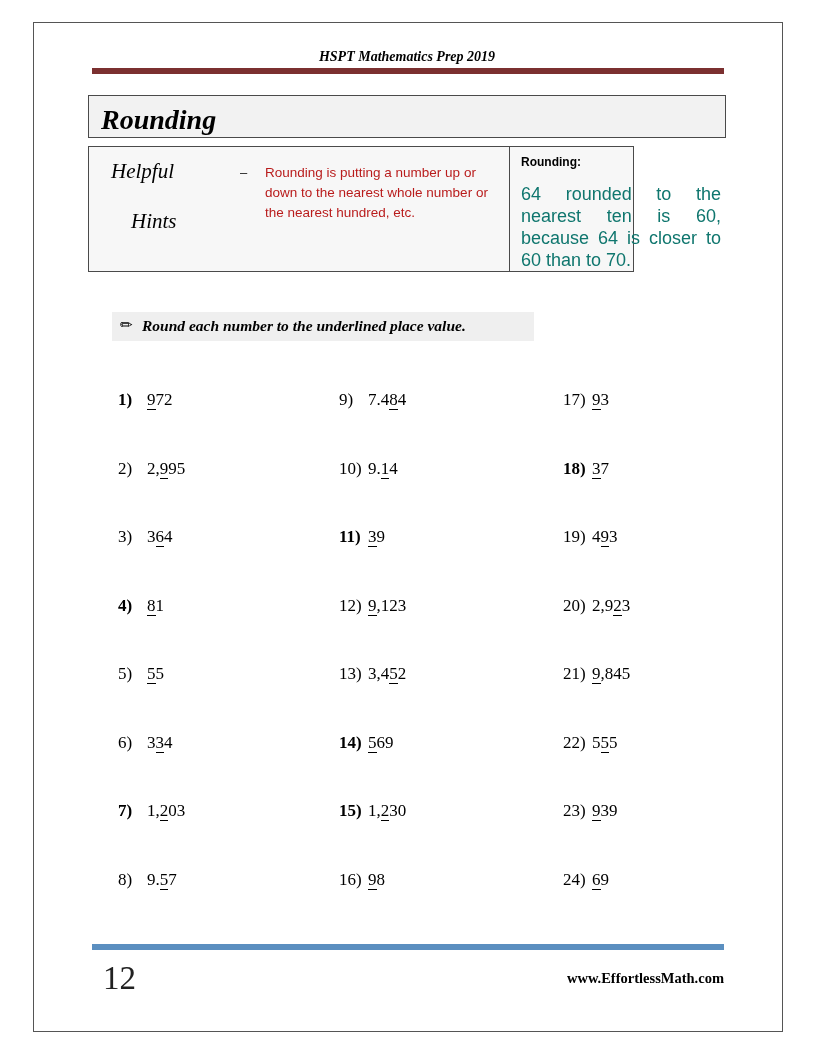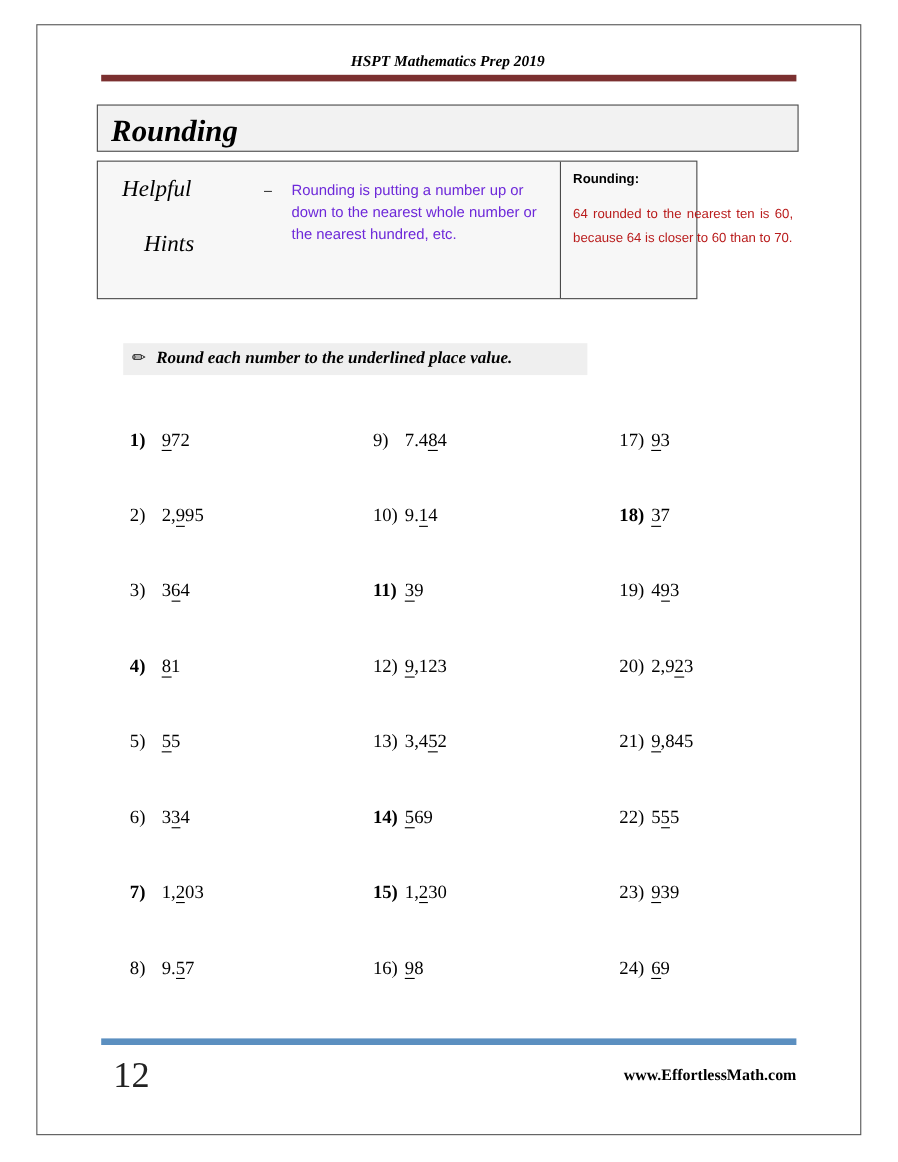--- a/index.html
+++ b/index.html
@@ -107,21 +107,21 @@
     font-size: 13px;
     color: #1a1a1a;
   }
   .hint-text {
     position: absolute;
     left: 176px;
     top: 16px;
     width: 236px;
     font-size: 13.5px;
     line-height: 20px;
-    color: #6d28d9;
+    color: #b91c1c;
   }
   .example-divider {
     position: absolute;
     left: 420px;
     top: 0;
     width: 1px;
     height: 124px;
     background: #4a4a4a;
   }
   .example-label {
@@ -130,23 +130,23 @@
     top: 8px;
     font-size: 12px;
     font-weight: bold;
     color: #000000;
   }
   .example-text {
     position: absolute;
     left: 432px;
     top: 36px;
     width: 200px;
-    font-size: 12px;
+    font-size: 18px;
     line-height: 22px;
-    color: #b91c1c;
+    color: #0f766e;
     text-align: justify;
   }
 
   
   .instruction-bar {
     position: absolute;
     left: 112px;
     top: 312px;
     width: 422px;
     height: 29px;

